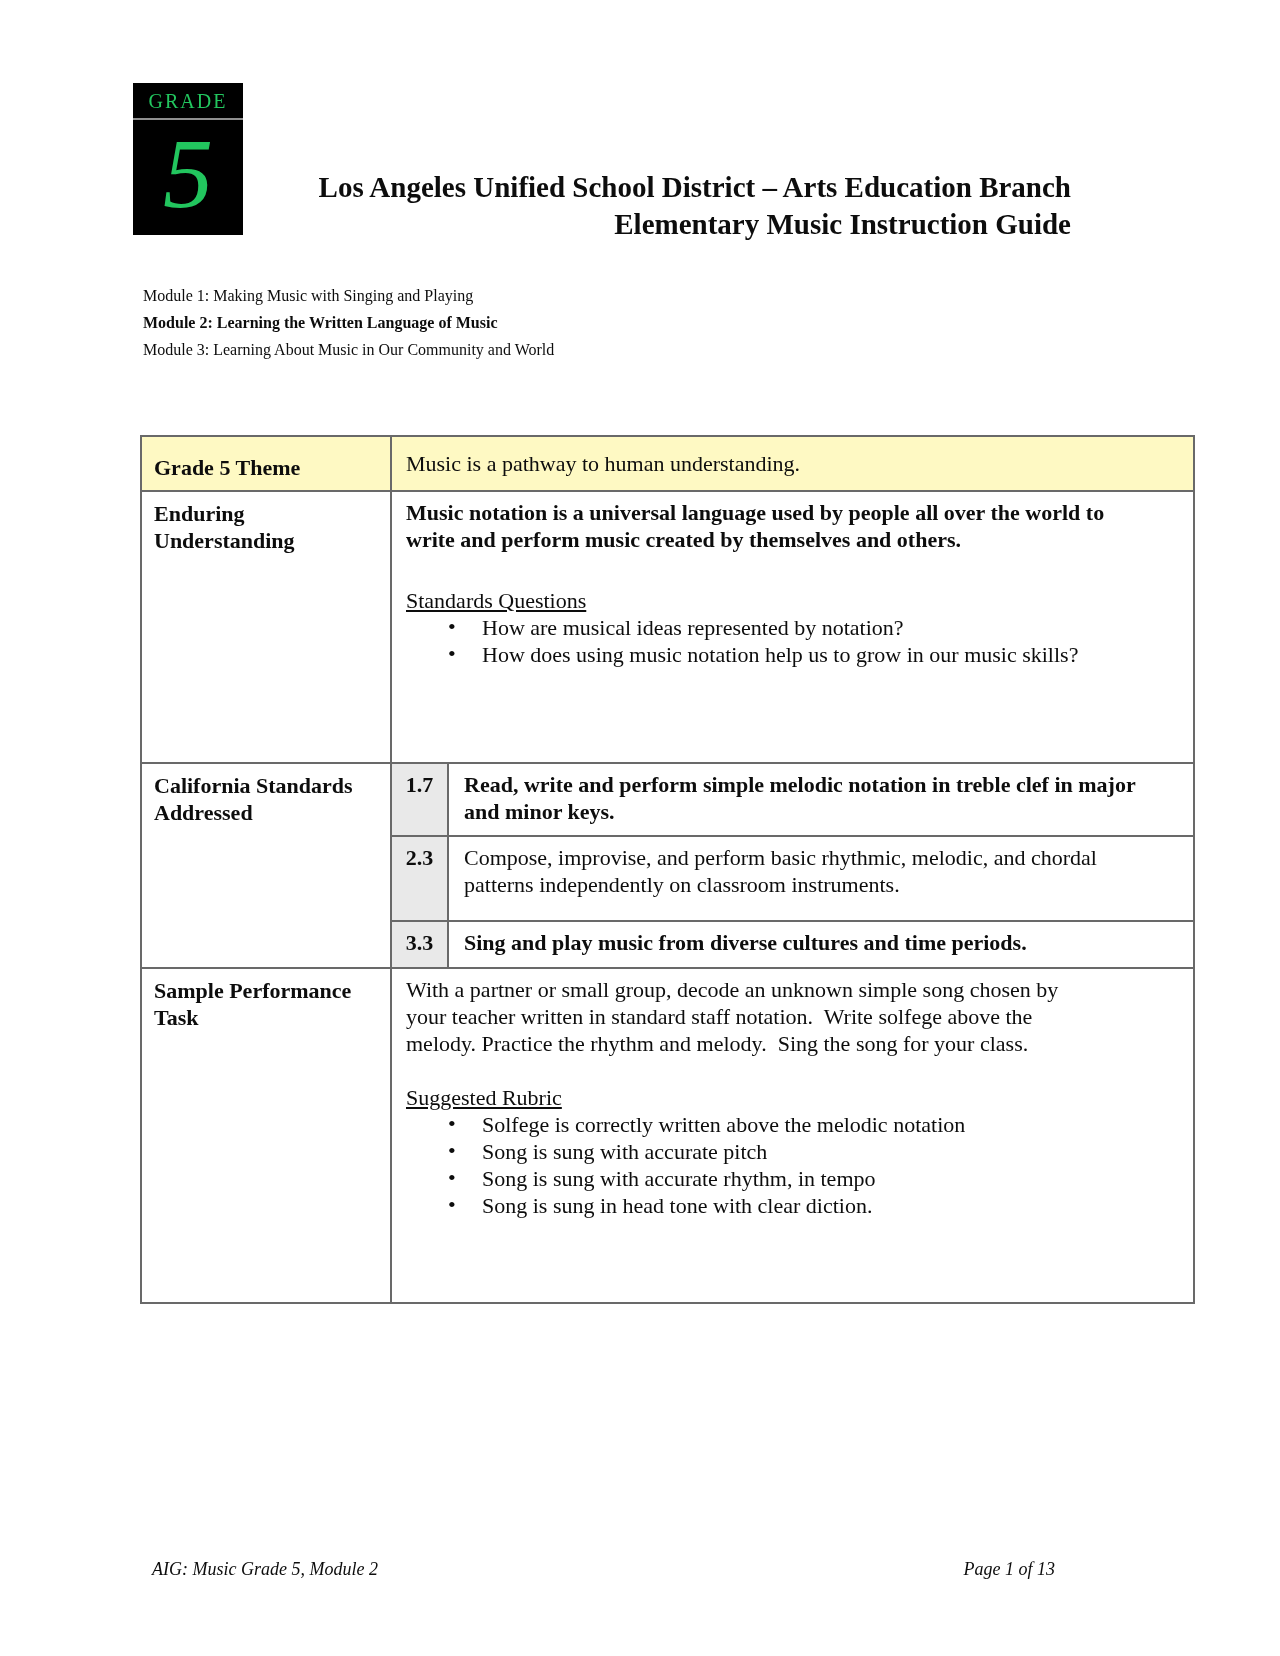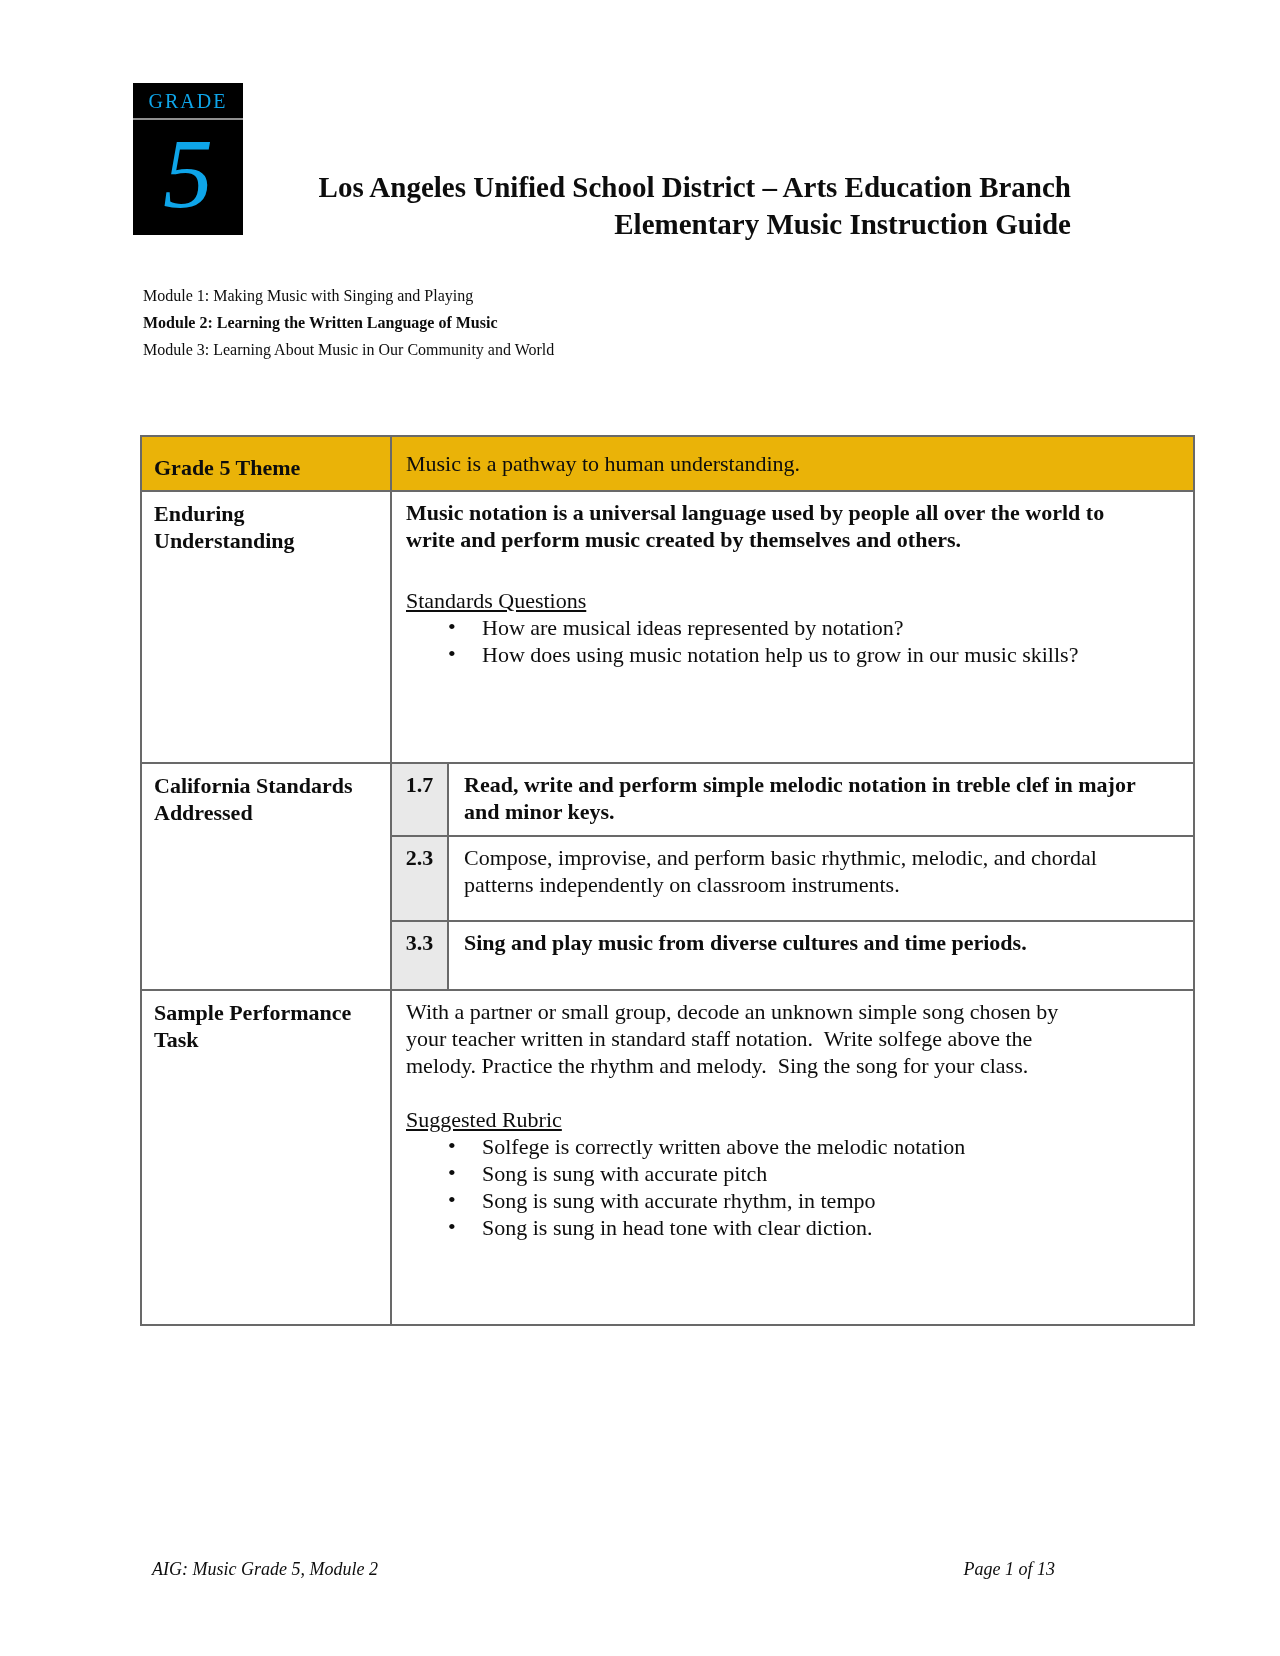--- a/index.html
+++ b/index.html
@@ -6,21 +6,21 @@
   html,body { background:#fff; }
   .page {
     position:relative; width:1280px; height:1656px; background:#ffffff;
     font-family:"Liberation Serif","DejaVu Serif",serif; color:#0d0d0d;
     overflow:hidden;
   }
 
   
   .grade-badge {
     position:absolute; left:133px; top:83px; width:110px; height:152px;
-    background:#000; color:#0ea5e9;
+    background:#000; color:#22c55e;
   }
   .grade-word {
     text-align:center; font-size:20px; letter-spacing:2px;
     padding:7px 0 5px 0; border-bottom:2px solid #8f8f8f;
   }
   .grade-num {
     text-align:center; font-size:100px; font-style:italic; line-height:108px;
   }
 
   
@@ -40,28 +40,28 @@
   
   .doc-table {
     position:absolute; left:140px; top:435px; width:1053px;
     border-collapse:collapse; table-layout:fixed;
     font-size:22px; line-height:27px;
   }
   .doc-table td { border:2px solid #696969; vertical-align:top; }
   .col1 { width:250px; } .col2 { width:57px; } .col3 { width:746px; }
 
   td.label { font-weight:bold; padding:8px 10px 0 12px; }
-  td.gray-row { background:#eab308; }
+  td.gray-row { background:#fef9c3; }
   tr.r-theme td { height:55px; vertical-align:middle; }
   tr.r-theme td.value-cell { padding:0 8px 0 14px; }
 
   tr.r-enduring td { height:272px; }
   tr.r-std1 td { height:73px; }
   tr.r-std2 td { height:85px; }
-  tr.r-std3 td { height:69px; }
+  tr.r-std3 td { height:47px; }
   tr.r-task td { height:335px; }
 
   td.content { padding:7px 8px 0 14px; }
   td.num {
     background:#e9e9e9; font-weight:bold; text-align:center; padding-top:7px;
   }
   td.std { padding:7px 8px 0 15px; }
   td.std .std-text { max-width:690px; }
   .bold-text { font-weight:bold; }
 

